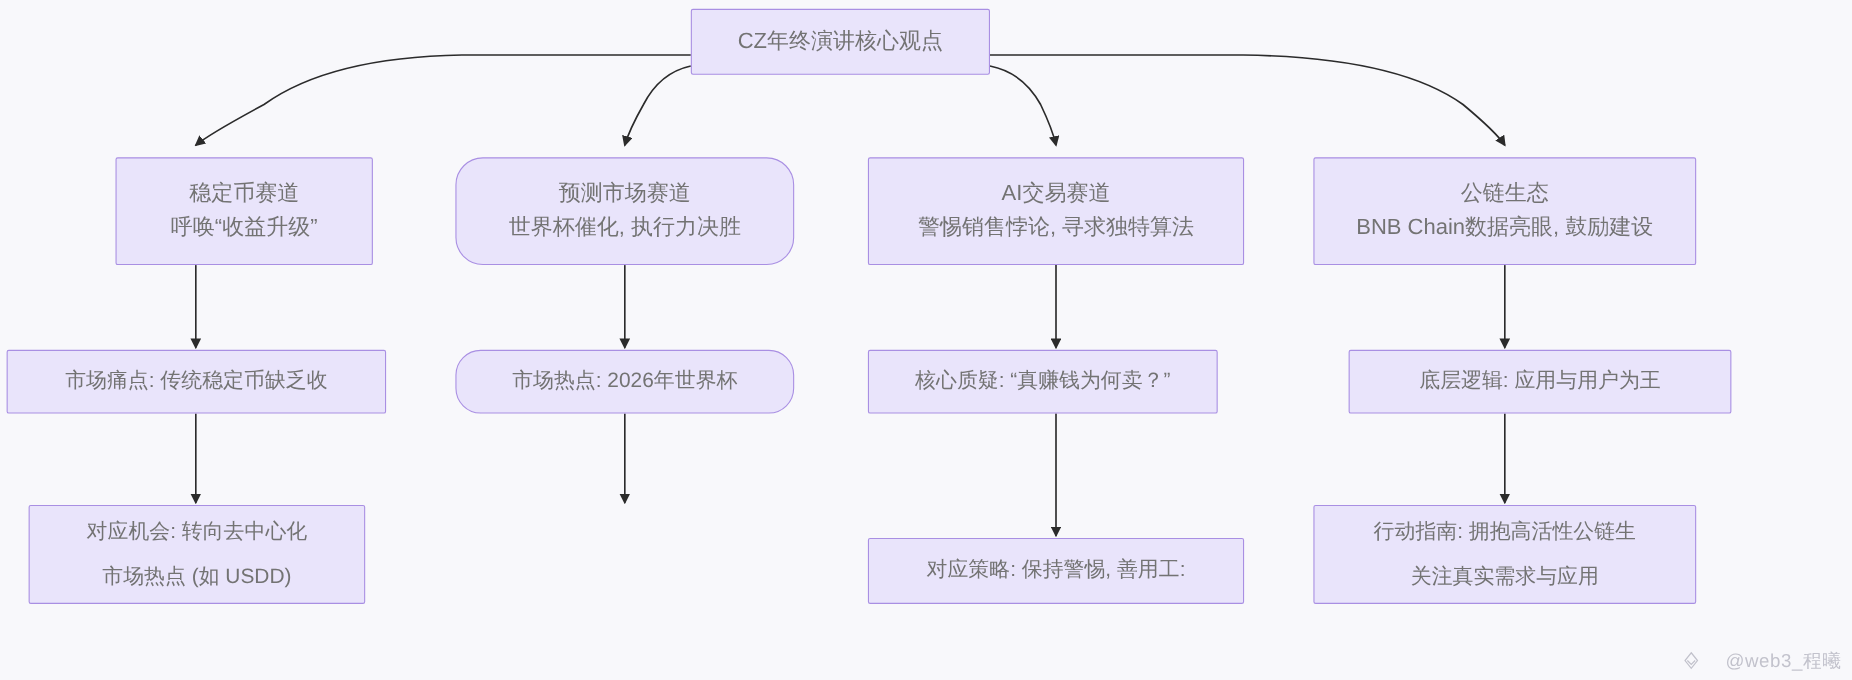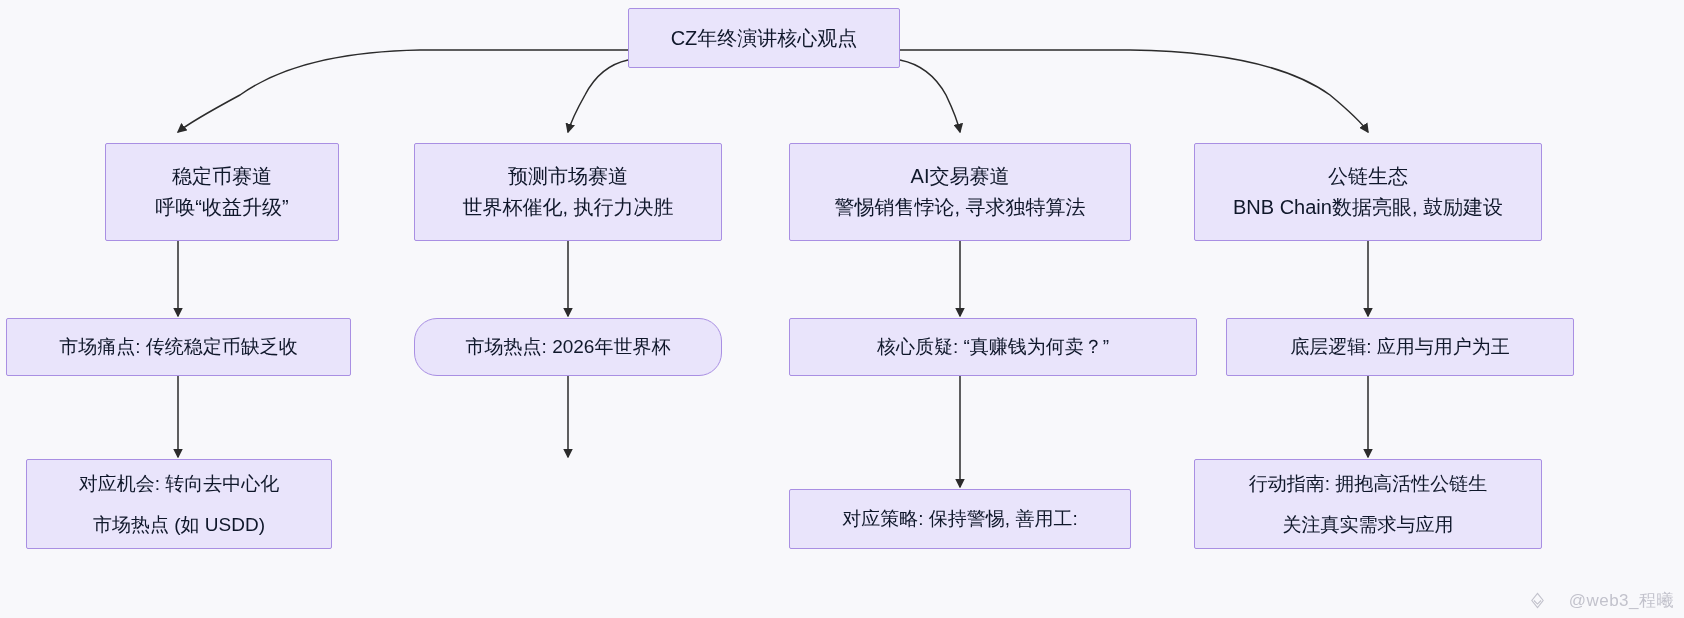--- a/index.html
+++ b/index.html
@@ -27,21 +27,21 @@
   .node {
     position: absolute;
     box-sizing: border-box;
     background: #e9e4fb;
     border: 1.6px solid #a98fe3;
     border-radius: 2px;
     display: flex;
     flex-direction: column;
     align-items: center;
     justify-content: center;
-    color: #0f172a;
+    color: #737373;
     font-size: 20px;
     line-height: 1.55;
     white-space: nowrap;
     overflow: hidden;
     z-index: 2;
   }
   .node .line {
     display: block;
     white-space: nowrap;
   }
@@ -104,21 +104,21 @@
 
   <div class="node root" style="left:628px; top:8px; width:272px; height:60px;">
     <span class="line">CZ年终演讲核心观点</span>
   </div>
 
   <div class="node lvl1" style="left:61px; top:143px; width:234px; height:98px;margin-left:44px;">
     <span class="line">稳定币赛道</span>
     <span class="line">呼唤“收益升级”</span>
   </div>
 
-  <div class="node lvl1" style="left:414px; top:143px; width:308px; height:98px;">
+  <div class="node lvl1" style="left:414px; top:143px; width:308px; height:98px;border-radius:25px;">
     <span class="line">预测市场赛道</span>
     <span class="line">世界杯催化, 执行力决胜</span>
   </div>
 
   <div class="node lvl1" style="left:789px; top:143px; width:342px; height:98px;">
     <span class="line">AI交易赛道</span>
     <span class="line">警惕销售悖论, 寻求独特算法</span>
   </div>
 
   <div class="node lvl1" style="left:1194px; top:143px; width:348px; height:98px;">
@@ -127,21 +127,21 @@
   </div>
 
   <div class="node lvl2" style="left:6px; top:318px; width:345px; height:58px;">
     <span class="line">市场痛点: 传统稳定币缺乏收</span>
   </div>
 
   <div class="node lvl2" style="left:414px; top:318px; width:308px; height:58px;border-radius:23px;">
     <span class="line">市场热点: 2026年世界杯</span>
   </div>
 
-  <div class="node lvl2" style="left:789px; top:318px; width:408px; height:58px;">
+  <div class="node lvl2" style="left:789px; top:318px; width:318px; height:58px;">
     <span class="line">核心质疑: “真赚钱为何卖？”</span>
   </div>
 
   <div class="node lvl2" style="left:1194px; top:318px; width:348px; height:58px;margin-left:32px;">
     <span class="line">底层逻辑: 应用与用户为王</span>
   </div>
 
   <div class="node lvl3" style="left:26px; top:459px; width:306px; height:90px;">
     <span class="line">对应机会: 转向去中心化</span>
     <span class="line">市场热点 (如 USDD)</span>

